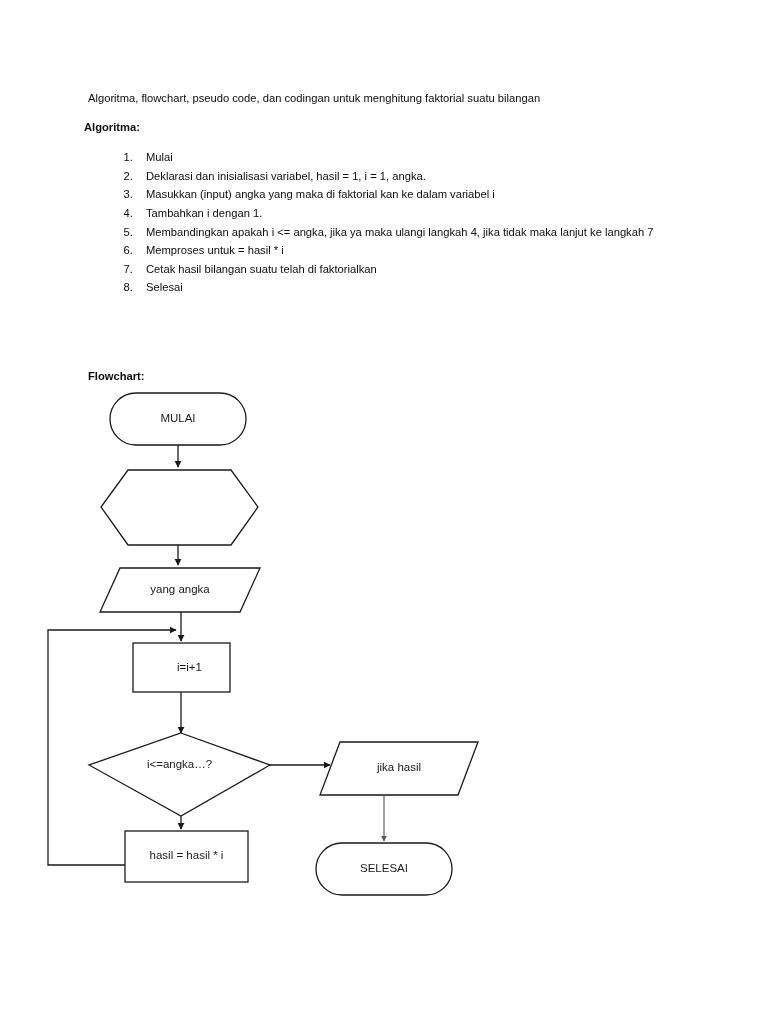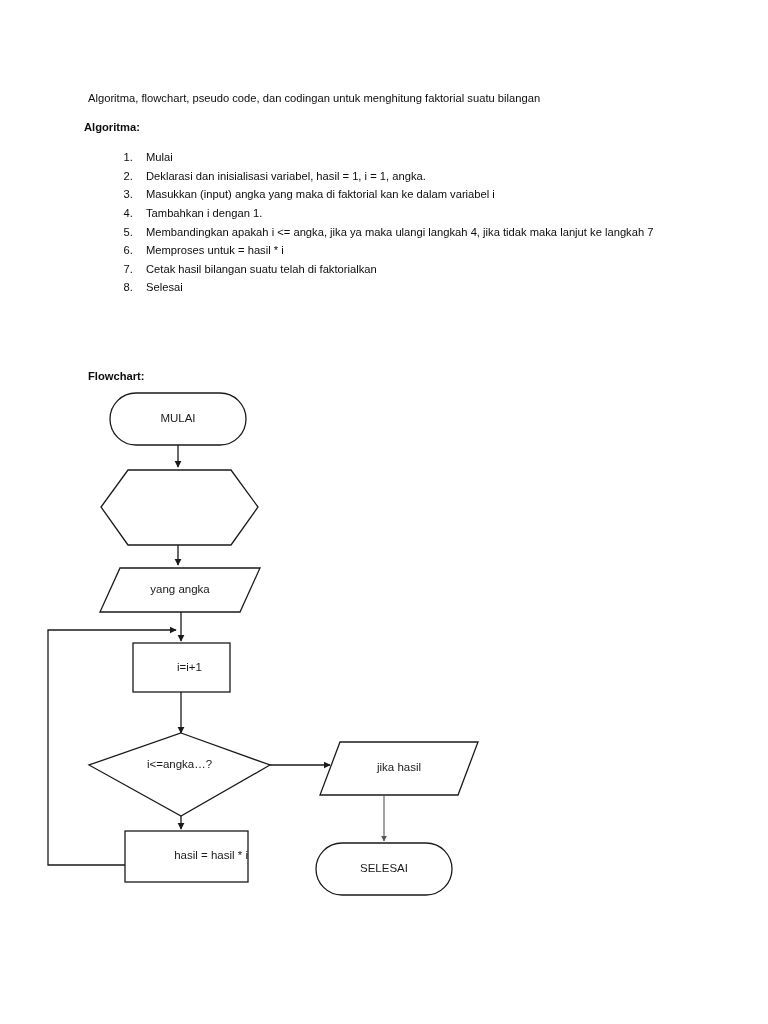--- a/index.html
+++ b/index.html
@@ -153,20 +153,20 @@
 
     <div class="fc-label" style="left:110px; top:411px; width:136px;">MULAI</div>
 
 
     <div class="fc-label" style="left:100px; top:582px; width:160px;">yang angka</div>
 
     <div class="fc-label" style="left:133px; top:660px; width:97px;margin-left:8px;">i=i+1</div>
 
     <div class="fc-label" style="left:89px; top:757px; width:181px;">i&lt;=angka…?</div>
 
-    <div class="fc-label" style="left:125px; top:848px; width:123px;text-align:right;">hasil = hasil * i</div>
+    <div class="fc-label" style="left:125px; top:848px; width:123px;">hasil = hasil * i</div>
 
     <div class="fc-label" style="left:320px; top:760px; width:158px;">jika hasil</div>
 
     <div class="fc-label" style="left:316px; top:861px; width:136px;">SELESAI</div>
   </div>
 
 </div>
 
 </body></html>

